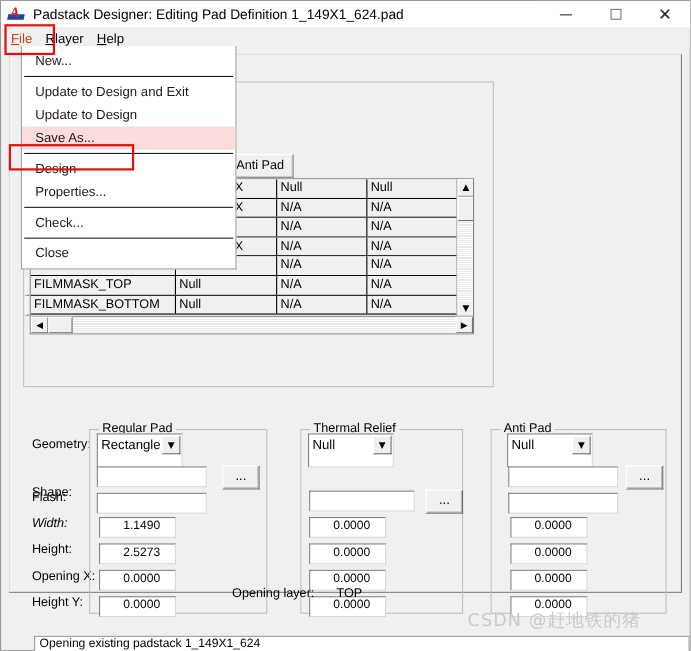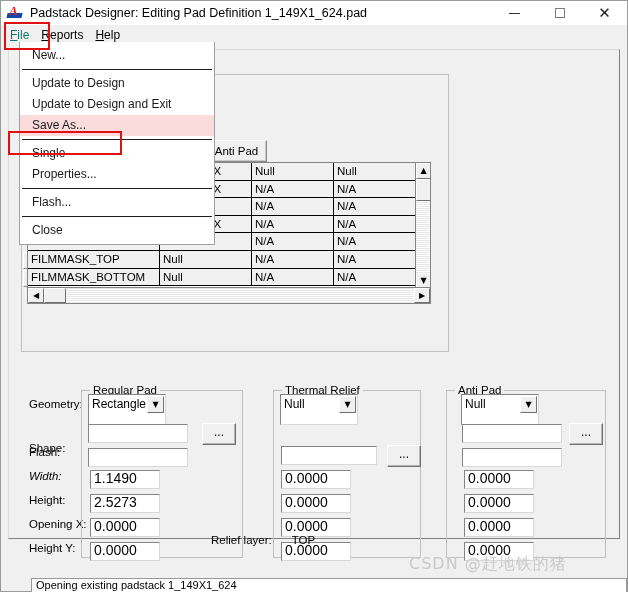--- a/index.html
+++ b/index.html
@@ -116,21 +116,21 @@
     padding-left: 6px;
     box-sizing: border-box;
   }
   .menu-item {
     font-size: 12px;
     padding: 1px 9px 1px 3px;
     color: #000;
     white-space: nowrap;
   }
   .menu-item u { text-decoration: underline; }
-  #menu-file { color: #0f766e; }
+  #menu-file { color: #c2410c; }
 
   
   #file-annot {
     position: absolute;
     left: 3px; top: 21px;
     width: 46px; height: 28px;
     border: 2px solid #e01010;
     box-sizing: border-box;
     pointer-events: none;
     z-index: 60;
@@ -441,23 +441,23 @@
     white-space: nowrap;
   }
 
   .txtbox {
     position: absolute;
     background: #ffffff;
     border: 1px solid #848484;
     border-right-color: #d8d8d8;
     border-bottom-color: #d8d8d8;
     box-sizing: border-box;
-    font-size: 14px;
+    font-size: 11px;
     line-height: 15px;
-    padding-left: 3px;
+    padding-left: 21px;
     color: #000;
     height: 19px;
     white-space: nowrap;
     overflow: hidden;
   }
   .combo {
     position: absolute;
     height: 31px;
     background: #ffffff;
     border: 1px solid #848484;
@@ -524,21 +524,21 @@
     font-size: 11px;
     line-height: 13px;
     padding-left: 4px;
     color: #000;
     white-space: nowrap;
   }
 
   
   #watermark {
     position: absolute;
-    left: 408px; top: 553px;
+    left: 424px; top: 553px;
     font-size: 16px;
     color: #c9c9c9;
     font-family: "DejaVu Sans", sans-serif;
     white-space: nowrap;
     letter-spacing: 1px;
     pointer-events: none;
   }
 </style>
 </head>
 <body>
@@ -559,21 +559,21 @@
           <span class="glyph-max"></span>
         </div>
       <div class="wbtn">
           <span class="glyph-close">✕</span>
         </div>
     </div>
   </div>
 
   <div id="menubar">
     <div class="menu-item" id="menu-file"><u>F</u><span>ile</span></div>
-    <div class="menu-item"><u>R</u><span>eports</span></div>
+    <div class="menu-item"><u>R</u><span>layer</span></div>
     <div class="menu-item"><u>H</u><span>elp</span></div>
   </div>
 
   <div id="client">
 
     <div id="layers-panel"></div>
 
     <div id="tabstrip">
       <div class="tab">Regular Pad</div>
       <div class="tab">Thermal Relief</div>
@@ -692,38 +692,38 @@
     <div class="dotsbtn" style="left:560px; top:373px;">...</div>
     <div class="txtbox" style="left:453px; top:398px; width:100px;"></div>
     <div class="txtbox" style="left:455px; top:420px; width:70px;">0.0000</div>
     <div class="txtbox" style="left:455px; top:444px; width:70px;">0.0000</div>
     <div class="txtbox" style="left:455px; top:468px; width:70px;">0.0000</div>
     <div class="txtbox" style="left:455px; top:492px; width:70px;">0.0000</div>
 
   </div>
 
   <div id="current-layer">
-    <span>Relief layer:</span><span class="cl-val">TOP</span>
+    <span>Opening layer:</span><span class="cl-val">TOP</span>
   </div>
 
   <div id="watermark">CSDN @赶地铁的猪</div>
 
   <div id="statusbar">Opening existing padstack 1_149X1_624</div>
 
   <div id="file-menu">
     <div class="mi">New...</div>
     <div class="sep"></div>
+    <div class="mi">Update to Design and Exit</div>
     <div class="mi">Update to Design</div>
-    <div class="mi">Update to Design and Exit</div>
     <div class="mi highlight">Save As...</div>
     <div class="sep"></div>
-    <div class="mi">Single</div>
+    <div class="mi">Design</div>
     <div class="mi">Properties...</div>
     <div class="sep"></div>
-    <div class="mi">Flash...</div>
+    <div class="mi">Check...</div>
     <div class="sep"></div>
     <div class="mi">Close</div>
   </div>
 
   <div id="file-annot"></div>
   <div id="save-as-annot"></div>
 
 </div>
 
 </body></html>

